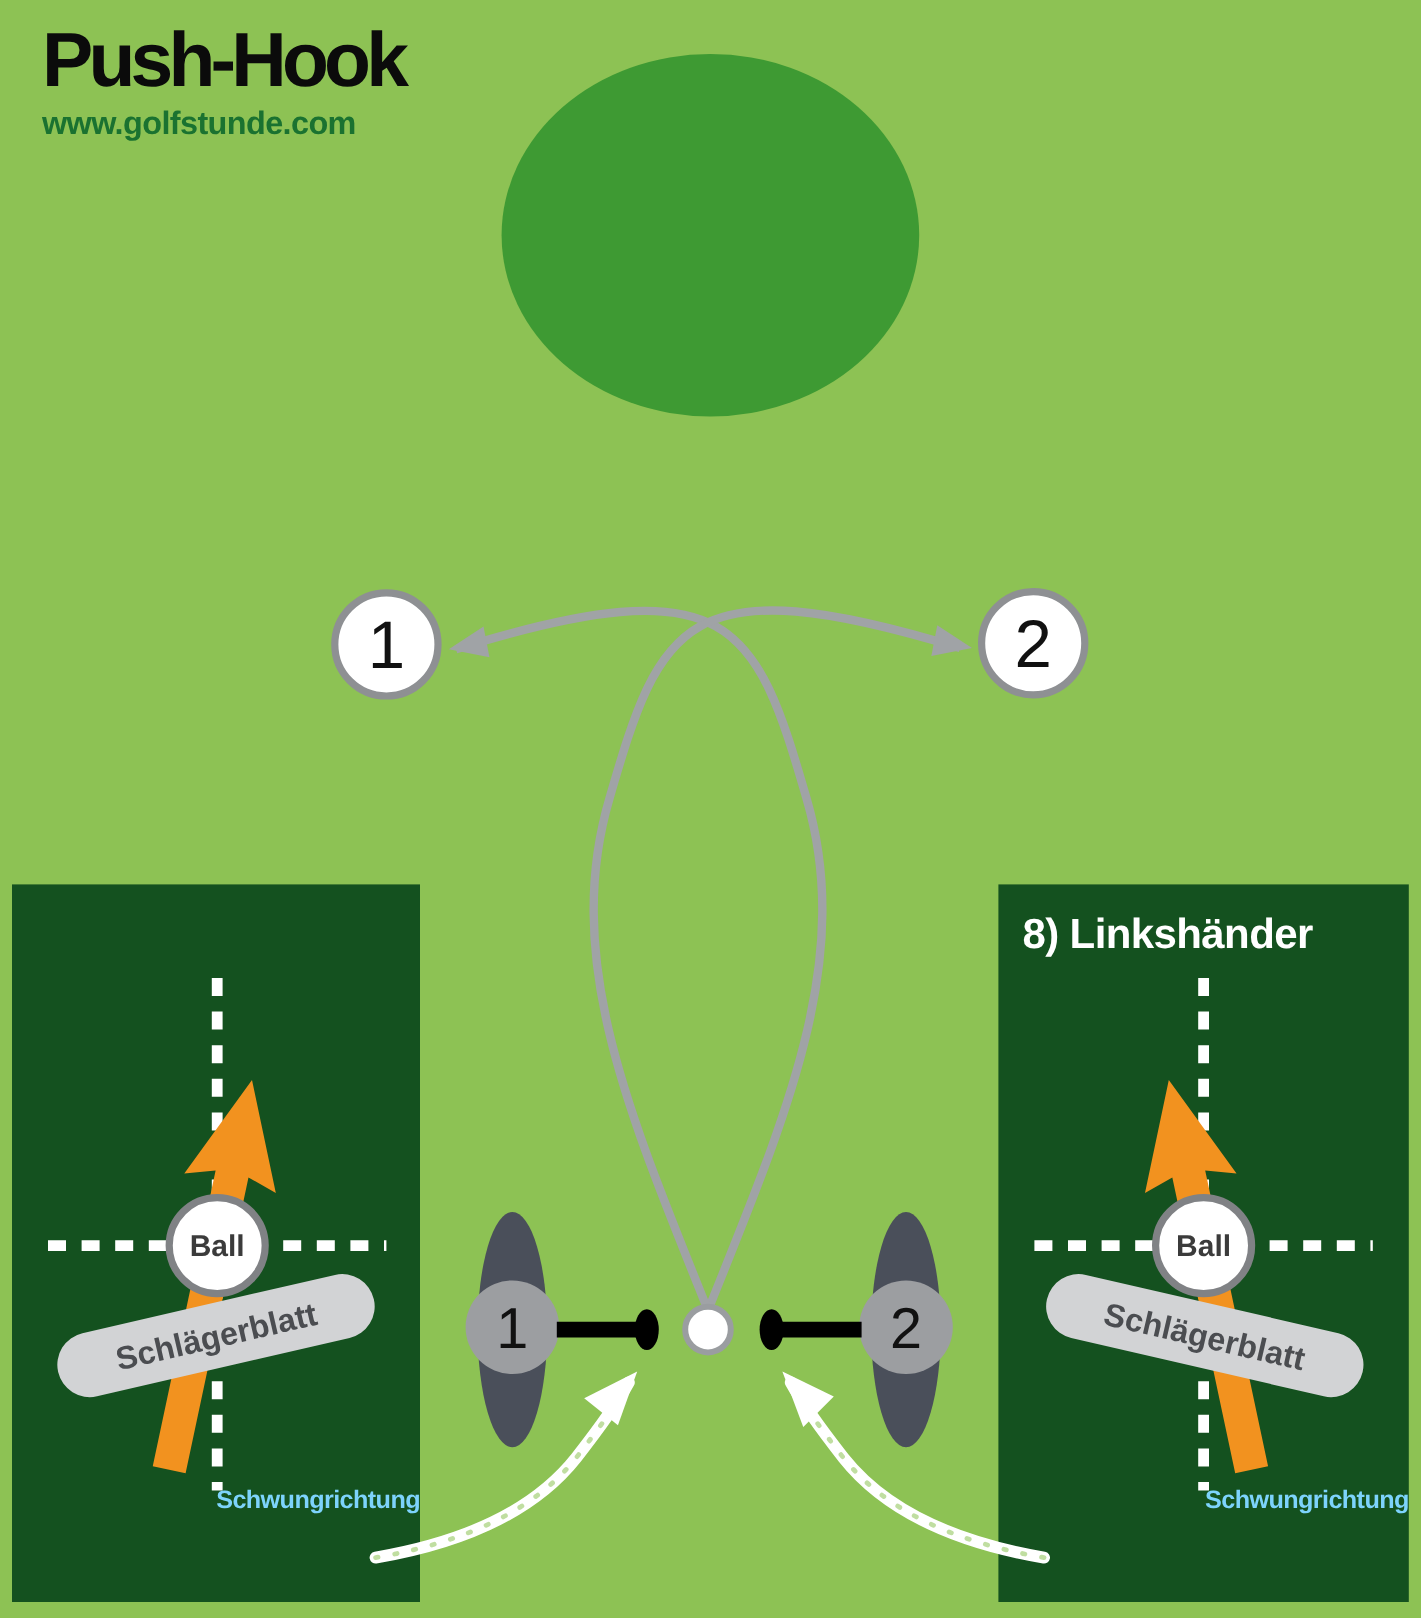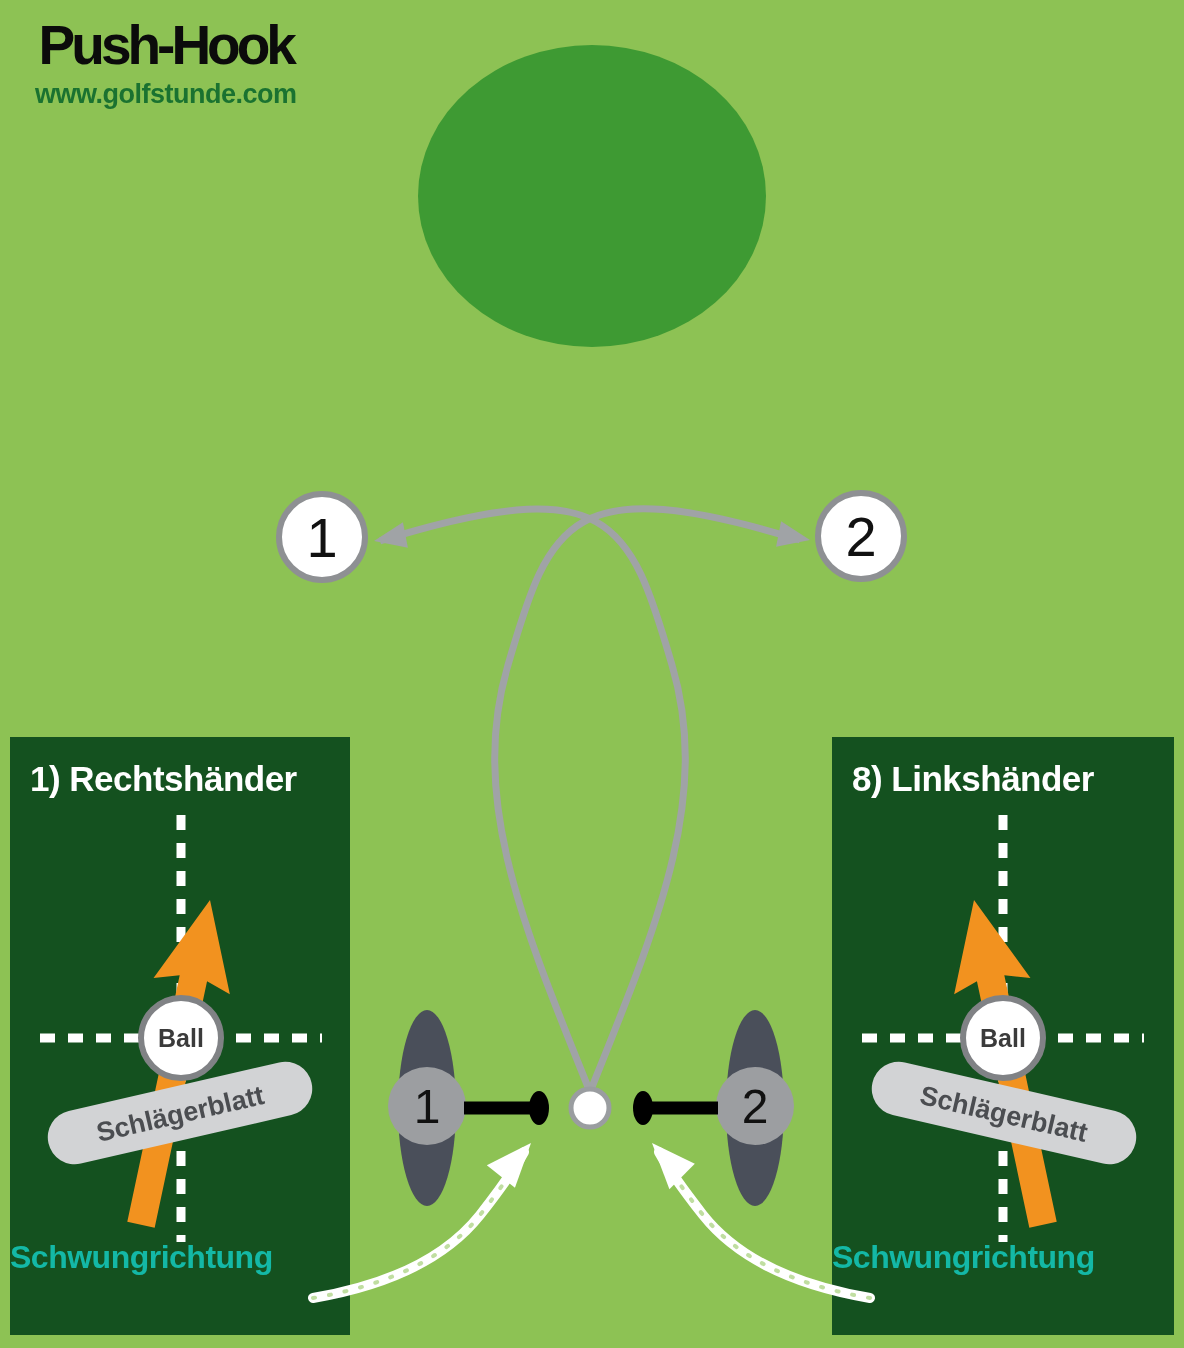--- a/index.html
+++ b/index.html
@@ -4,41 +4,40 @@
 <style>
   html,body{margin:0;padding:0;background:#8dc254;}
   .stage{
     position:relative;width:1184px;height:1348px;overflow:hidden;
     background:#8dc254;font-family:"Liberation Sans",sans-serif;
   }
   .layer{position:absolute;left:0;top:0;}
   
   .header{position:absolute;left:35px;top:18px;z-index:5;}
   .title{
-    font-size:55px;font-weight:700;letter-spacing:-4px;color:#0b0b0b;
+    font-size:64px;font-weight:700;letter-spacing:-4px;color:#0b0b0b;
     line-height:1.0;margin:0;text-align:center;
   }
   .site-url{
     font-size:27px;font-weight:700;color:#1a7230;letter-spacing:-0.5px;
     margin-top:6px;
-    text-align:center;
   }
   
   .panel{
     position:absolute;top:737px;height:598px;background:#14511f;z-index:3;
   }
   .panel-left{left:10px;width:340px;}
   .panel-right{left:832px;width:342px;}
   .panel-heading{
     position:absolute;left:20px;top:22px;color:#ffffff;
     font-size:35px;font-weight:700;letter-spacing:-0.5px;white-space:nowrap;
   }
   .swing-label{
-    position:absolute;left:0;top:502px;width:100%;text-align:left;
-    color:#14b8a6;font-size:32px;font-weight:700;letter-spacing:-0.5px;
+    position:absolute;left:0;top:502px;width:100%;text-align:right;
+    color:#7dd3fc;font-size:21px;font-weight:700;letter-spacing:-0.5px;
   }
   .panel-svg{position:absolute;left:0;top:0;}
   svg text{font-family:"Liberation Sans",sans-serif;}
   .z1{z-index:1;}
   .z4{z-index:4;}
 </style>
 </head>
 <body>
 
 <div class="stage">
@@ -82,21 +81,20 @@
       <line x1="171" y1="78" x2="171" y2="505" stroke="#ffffff" stroke-width="9" stroke-dasharray="15 13"></line>
       <line x1="30" y1="301" x2="312" y2="301" stroke="#ffffff" stroke-width="9" stroke-dasharray="15 13"></line>
       <path d="M0,0 L-39,88 L-14,80 L-14,332 L14,332 L14,80 L39,88 Z" fill="#f2921f" transform="translate(200,163) rotate(12)"></path>
       <g transform="translate(170,376) rotate(-13)">
         <rect x="-135" y="-27" width="270" height="54" rx="27" fill="#d2d3d5"></rect>
         <text x="0" y="10" text-anchor="middle" font-size="27" font-weight="bold" fill="#4b4d51">Schlägerblatt</text>
       </g>
       <circle cx="171" cy="301" r="40" fill="#ffffff" stroke="#808285" stroke-width="6"></circle>
       <text x="171" y="310" text-anchor="middle" font-size="25" font-weight="bold" fill="#3b3b3b">Ball</text>
     </svg>
-    <div class="panel-heading">1) Rechtshänder</div>
     <div class="swing-label">Schwungrichtung</div>
   </div>
 
   <div class="panel panel-right">
     <svg class="panel-svg" width="342" height="598" viewBox="0 0 342 598">
       <line x1="171" y1="78" x2="171" y2="505" stroke="#ffffff" stroke-width="9" stroke-dasharray="15 13"></line>
       <line x1="30" y1="301" x2="312" y2="301" stroke="#ffffff" stroke-width="9" stroke-dasharray="15 13"></line>
       <path d="M0,0 L-39,88 L-14,80 L-14,332 L14,332 L14,80 L39,88 Z" fill="#f2921f" transform="translate(142,163) rotate(-12)"></path>
       <g transform="translate(172,376) rotate(13)">
         <rect x="-135" y="-27" width="270" height="54" rx="27" fill="#d2d3d5"></rect>

